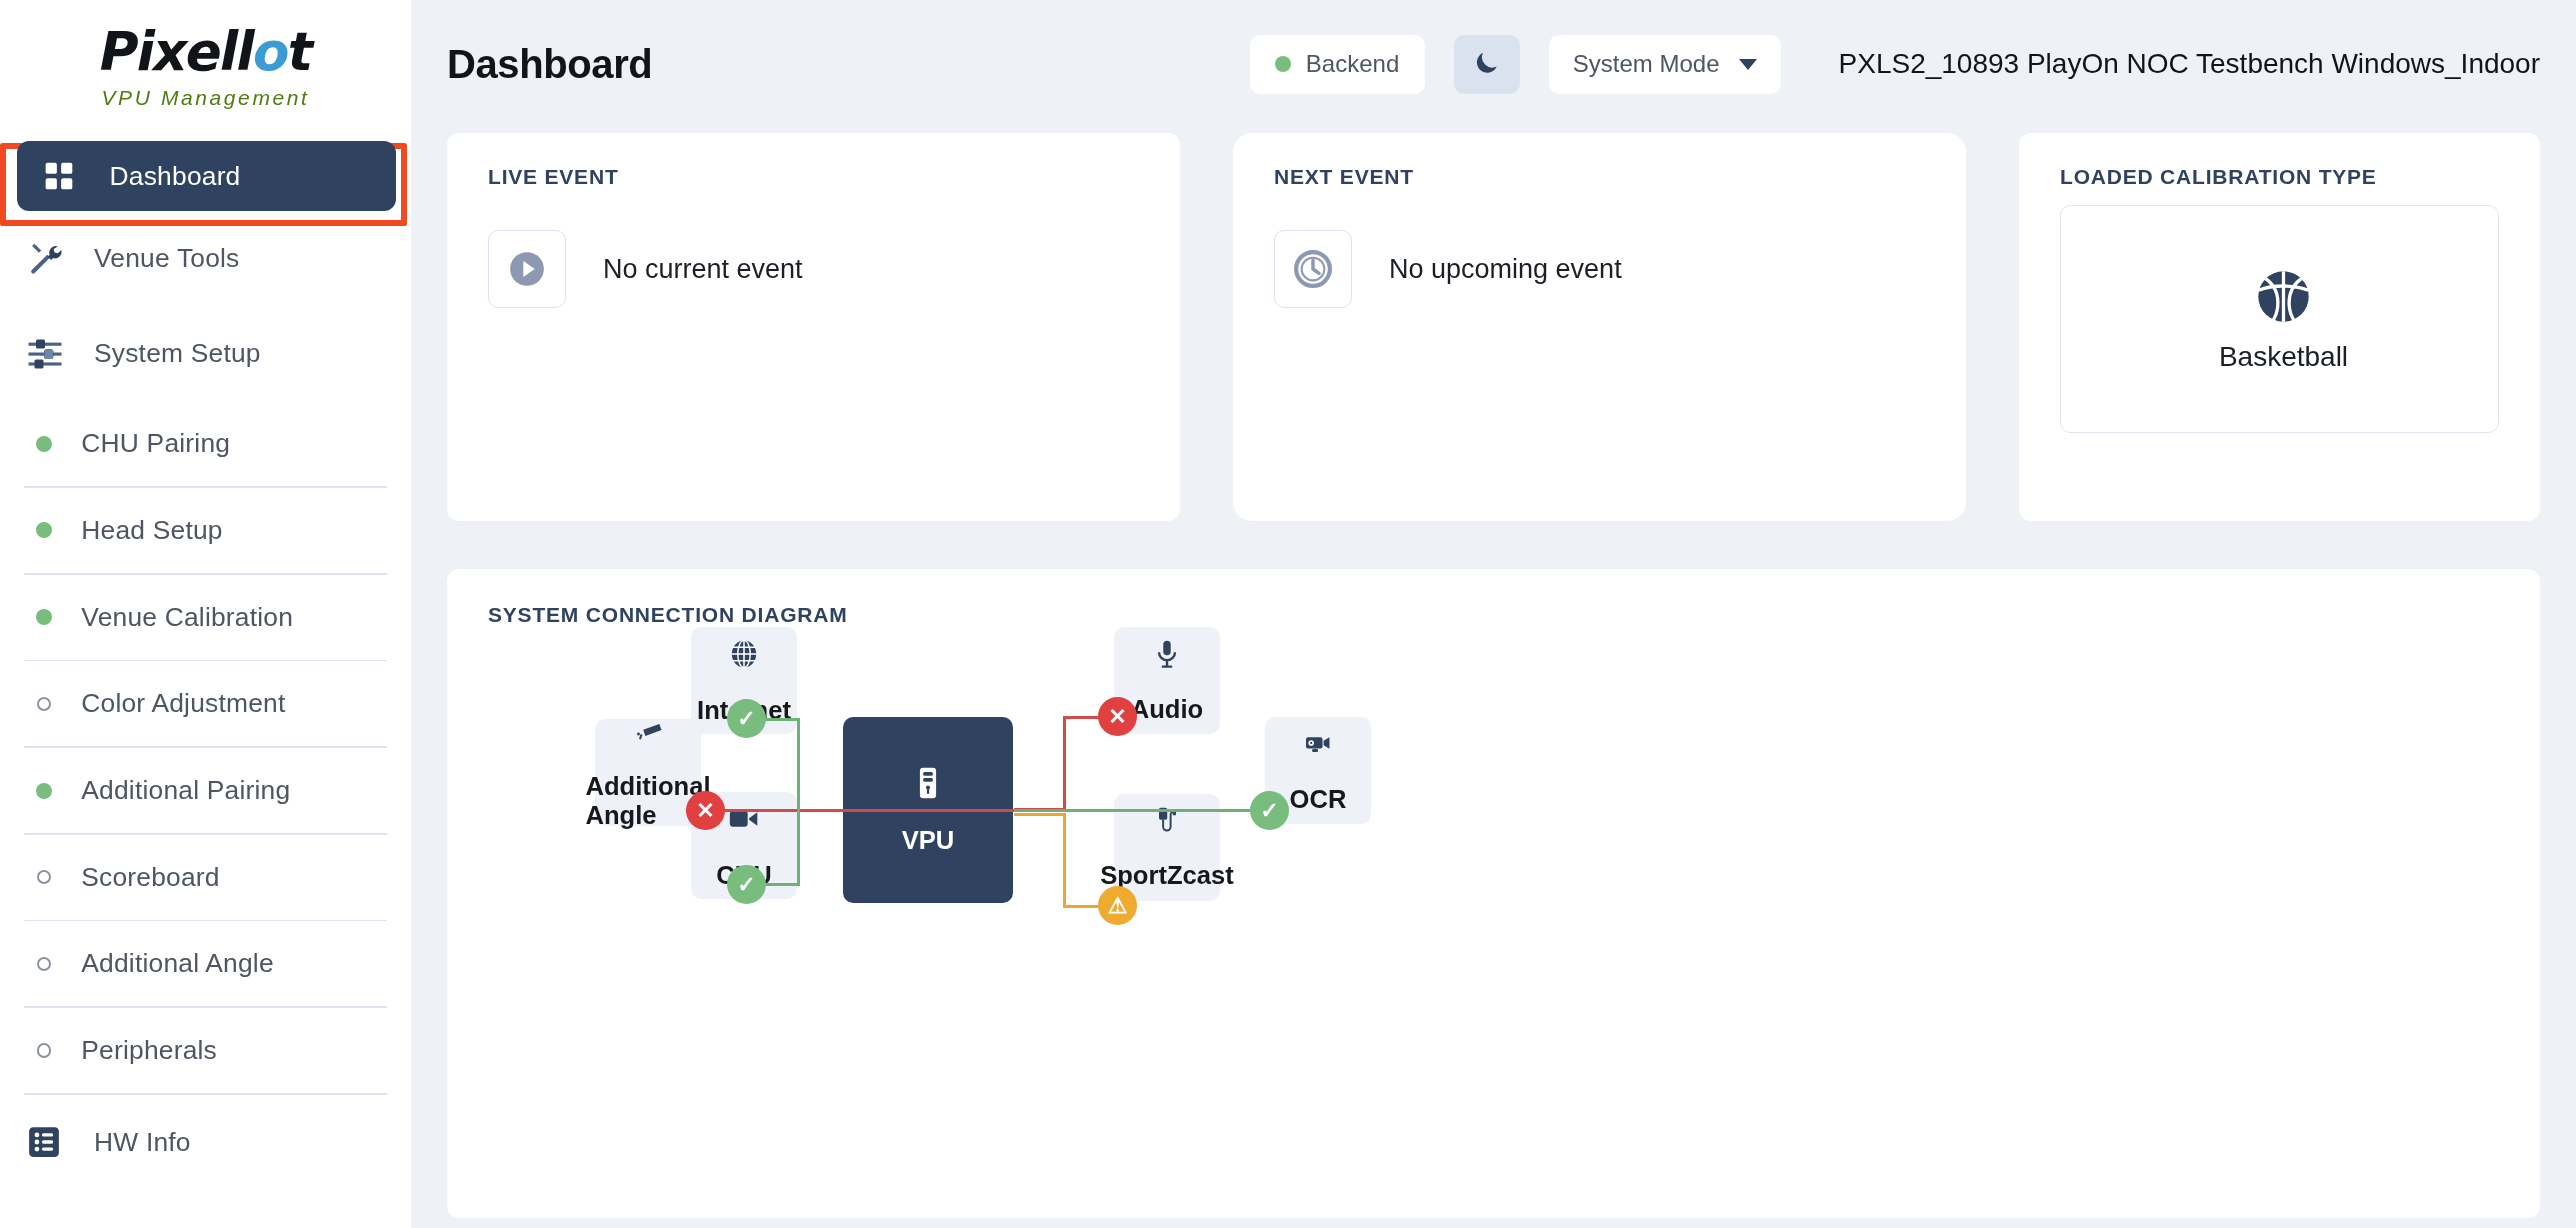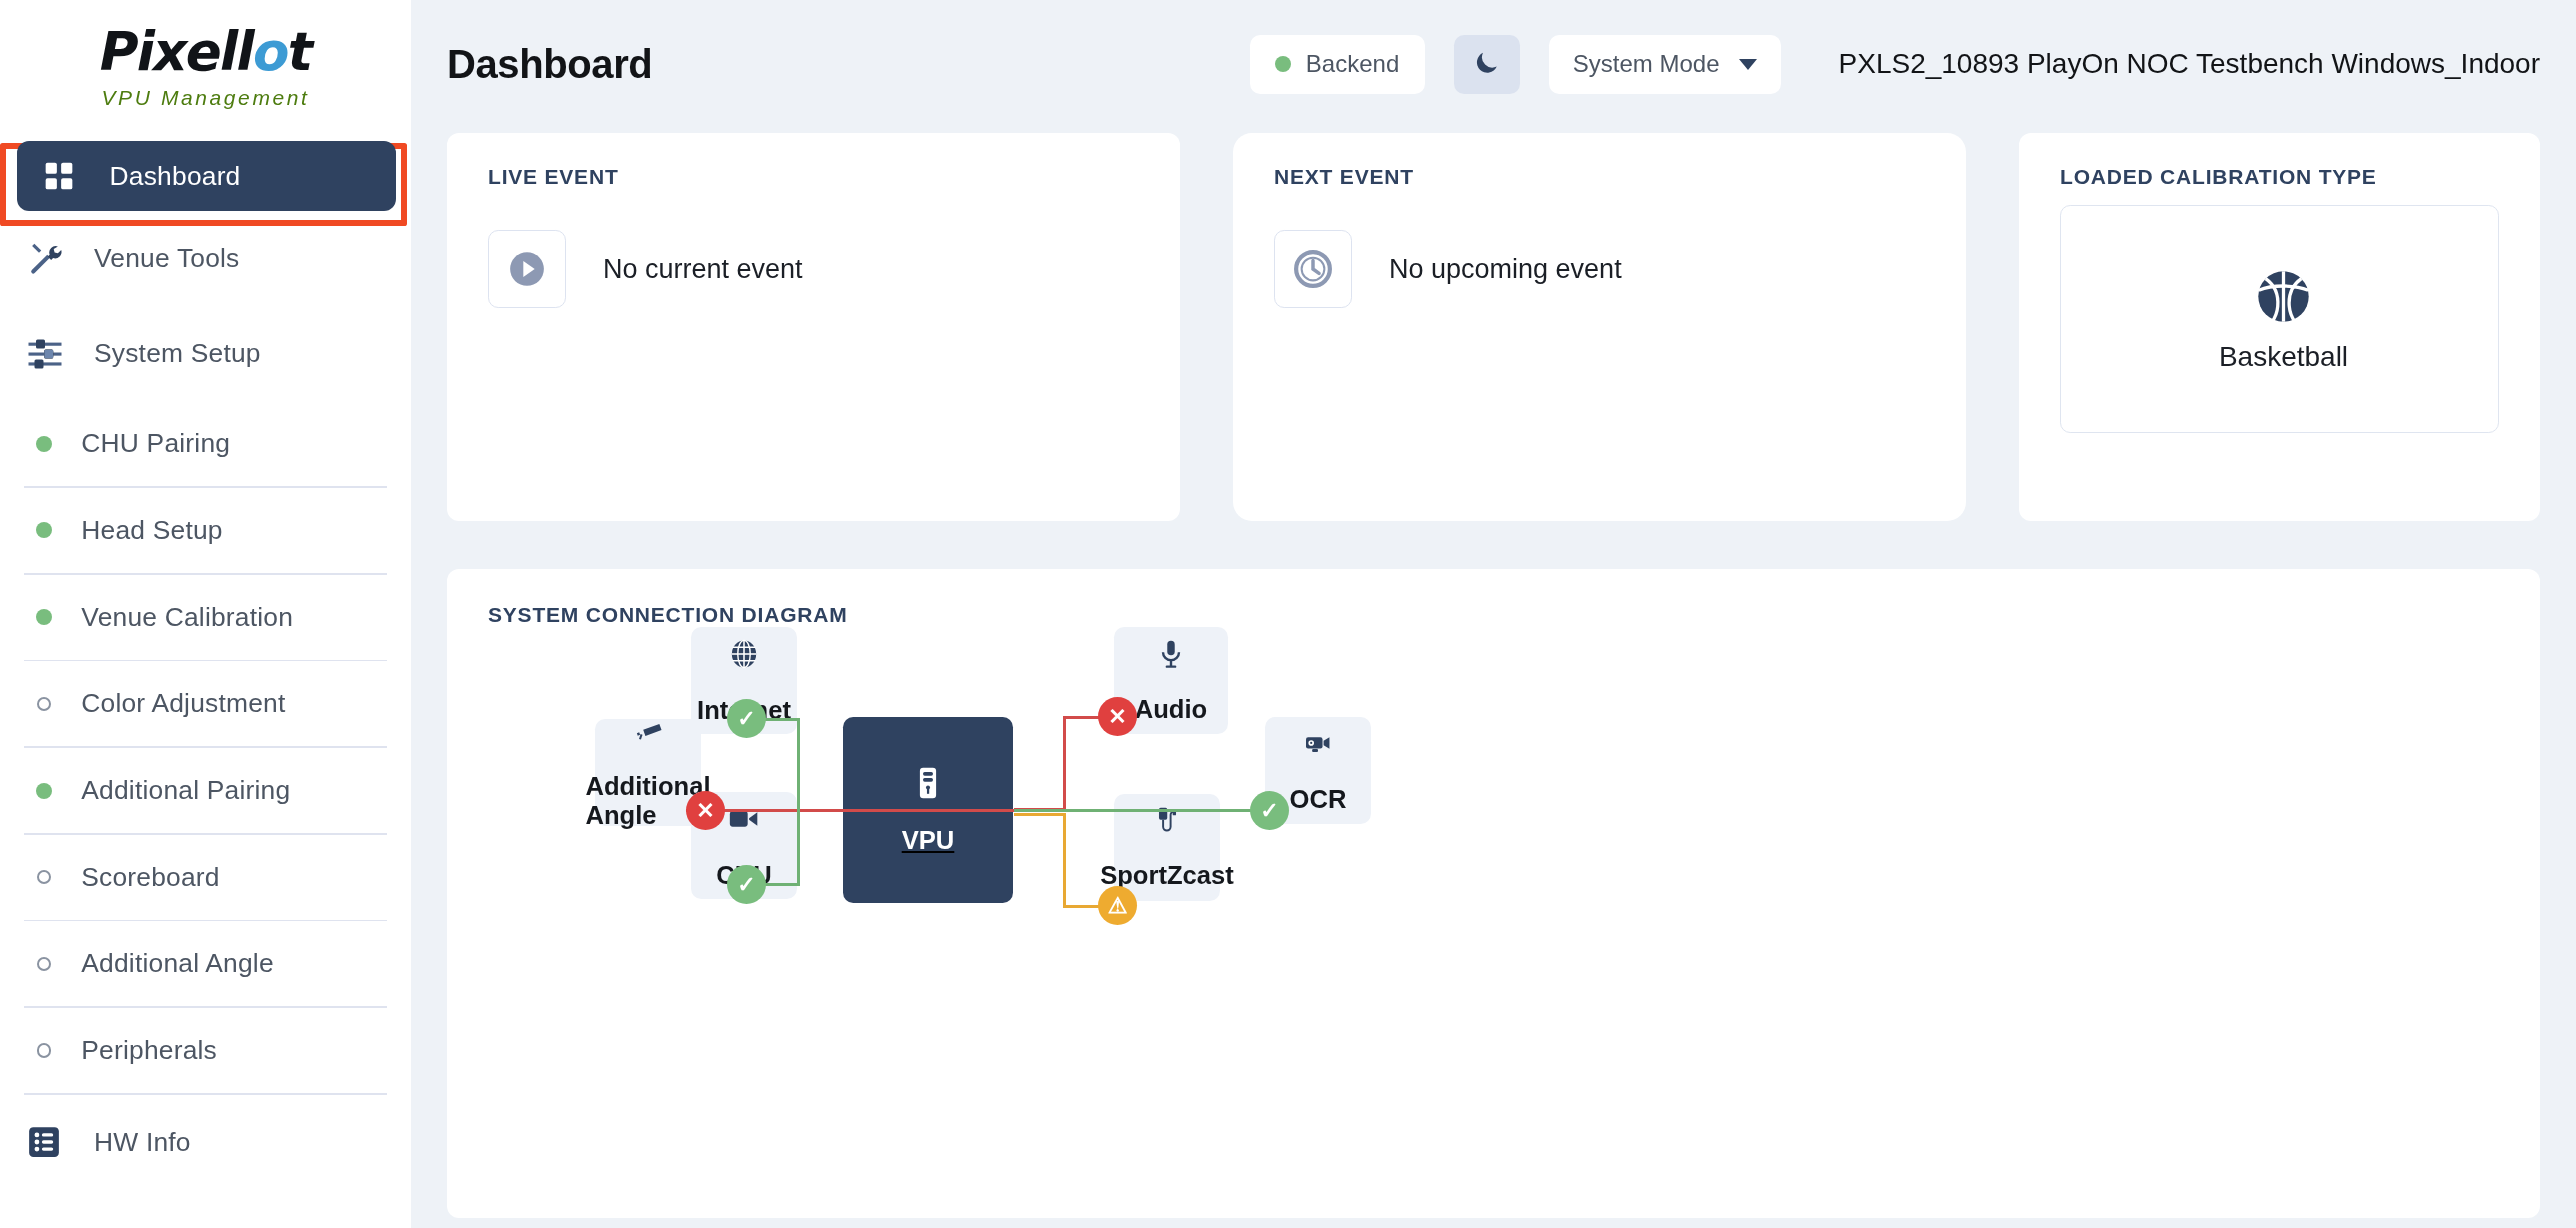--- a/index.html
+++ b/index.html
@@ -453,34 +453,34 @@
           <span>
             <svg width="34" height="34" viewBox="0 0 24 24">
                 <rect x="2" y="6.6" width="12.6" height="10.8" rx="2" fill="#2f4260"></rect>
                 <path d="M15.6 11.4 21.4 7.2v9.6l-5.8-4.2z" fill="#2f4260"></path>
               </svg>
           </span>
           <span class="nlabel">CHU</span>
         </div>
         <div class="badge ok" style="left:239px; top:238px;">✓</div>
 
-        <div class="dg-node vpu" style="left:355px; top:90px; width:170px; height:186px;text-decoration:underline;">
+        <div class="dg-node vpu" style="left:355px; top:90px; width:170px; height:186px;">
           <span>
             <svg width="36" height="36" viewBox="0 0 24 24">
               <rect x="6.6" y="1.8" width="10.8" height="20.4" rx="2.2" fill="#ffffff"></rect>
               <rect x="8.7" y="4.6" width="6.6" height="2.5" rx="1.1" fill="#2f4260"></rect>
               <rect x="8.7" y="8.6" width="6.6" height="2.5" rx="1.1" fill="#2f4260"></rect>
               <circle cx="12" cy="15" r="1.35" fill="#2f4260"></circle>
               <rect x="11.3" y="15.8" width="1.5" height="3.4" fill="#2f4260"></rect>
             </svg>
           </span>
           <span class="nlabel">VPU</span>
         </div>
 
-        <div class="dg-node" style="left:626px; top:0px; width:114px; height:107px;">
+        <div class="dg-node" style="left:626px; top:0px; width:106px; height:107px;">
           <span>
             <svg width="32" height="32" viewBox="0 0 24 24">
               <rect x="9.2" y="2" width="5.6" height="11" rx="2.8" fill="#2f4260"></rect>
               <path d="M6 10.6a6 6 0 0 0 12 0" fill="none" stroke="#2f4260" stroke-width="1.8"></path>
               <rect x="11.1" y="16.2" width="1.8" height="5" fill="#2f4260"></rect>
               <rect x="8" y="20.6" width="8" height="1.8" rx=".9" fill="#2f4260"></rect>
             </svg>
           </span>
           <span class="nlabel">Audio</span>
         </div>

